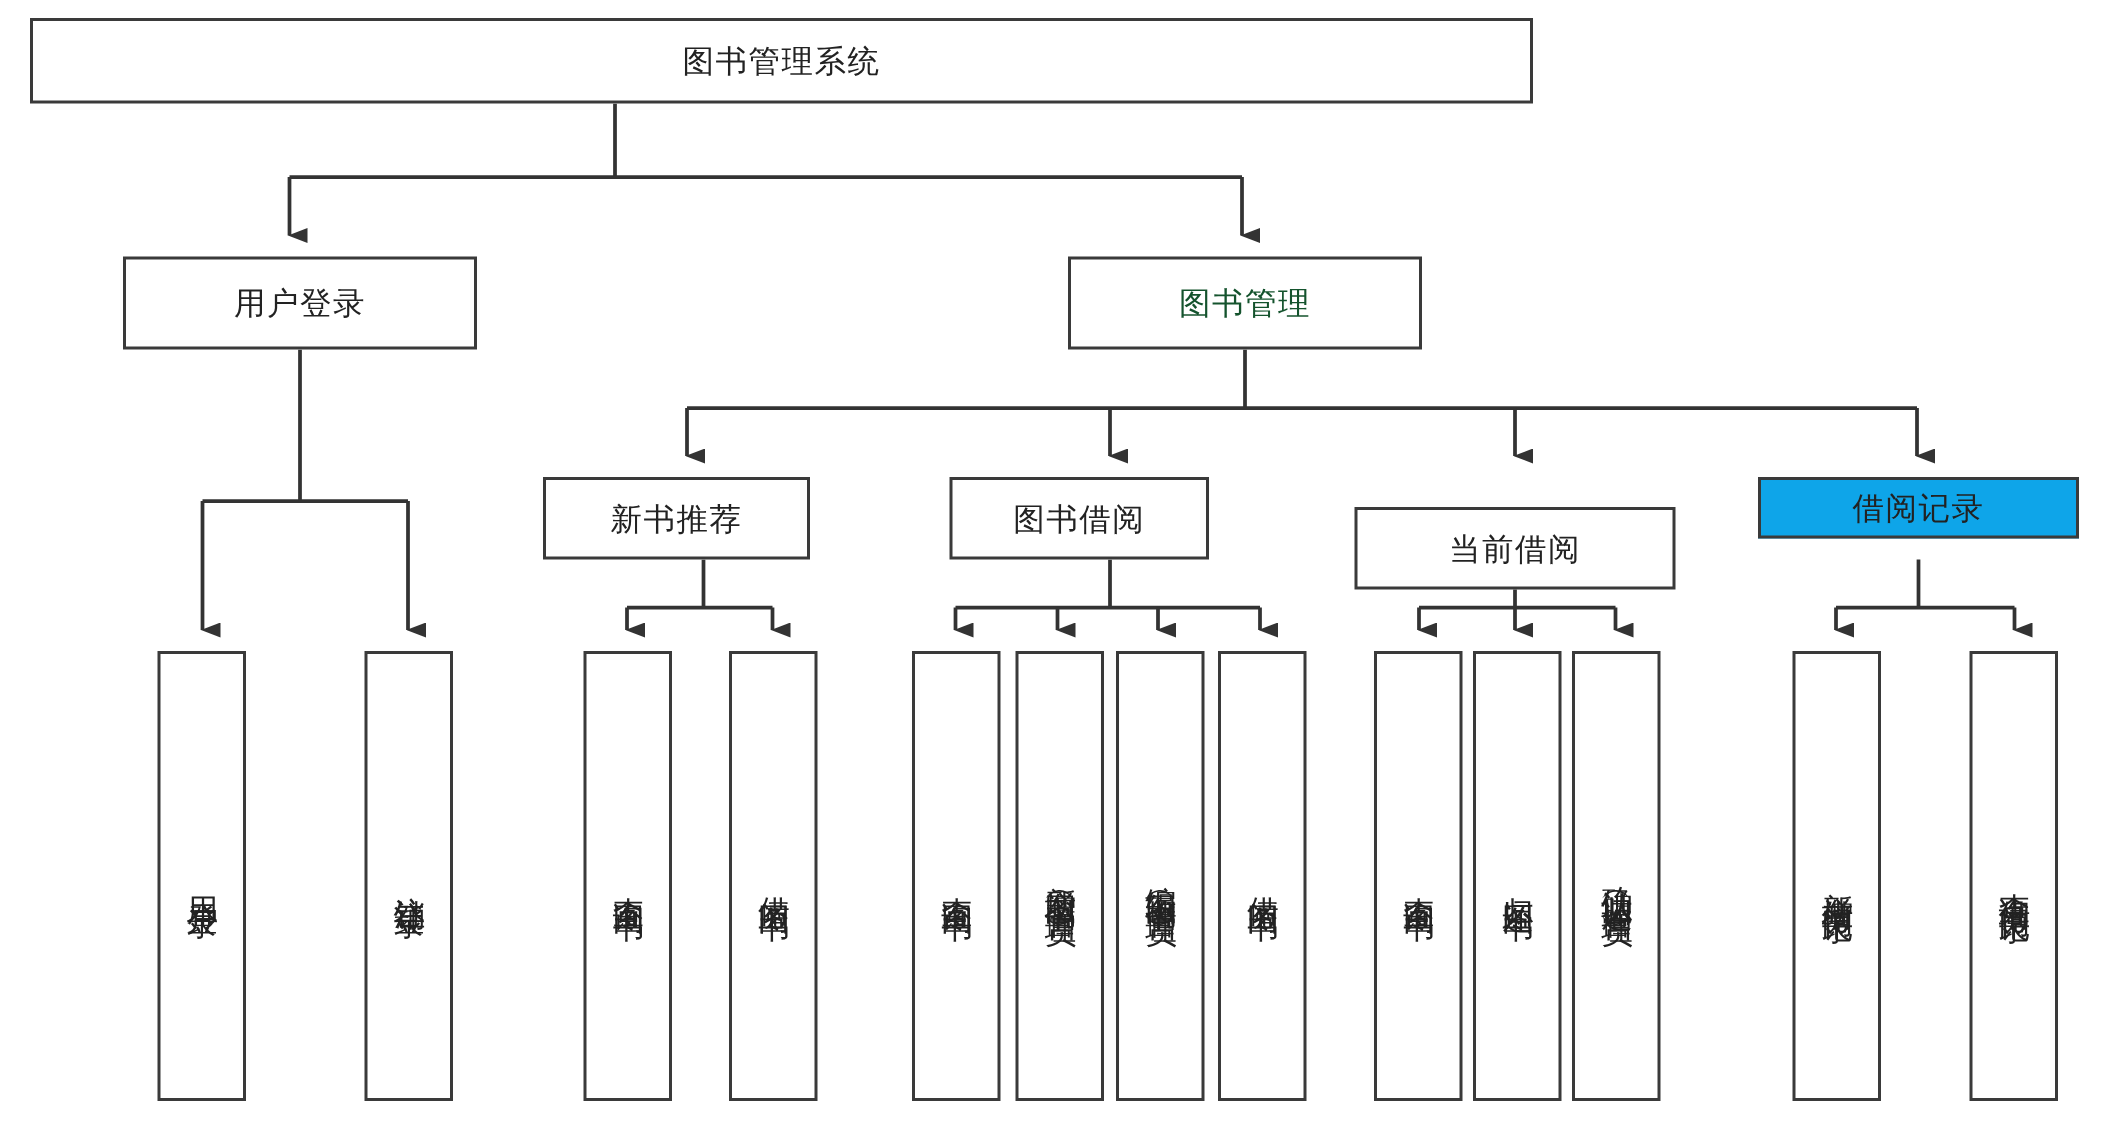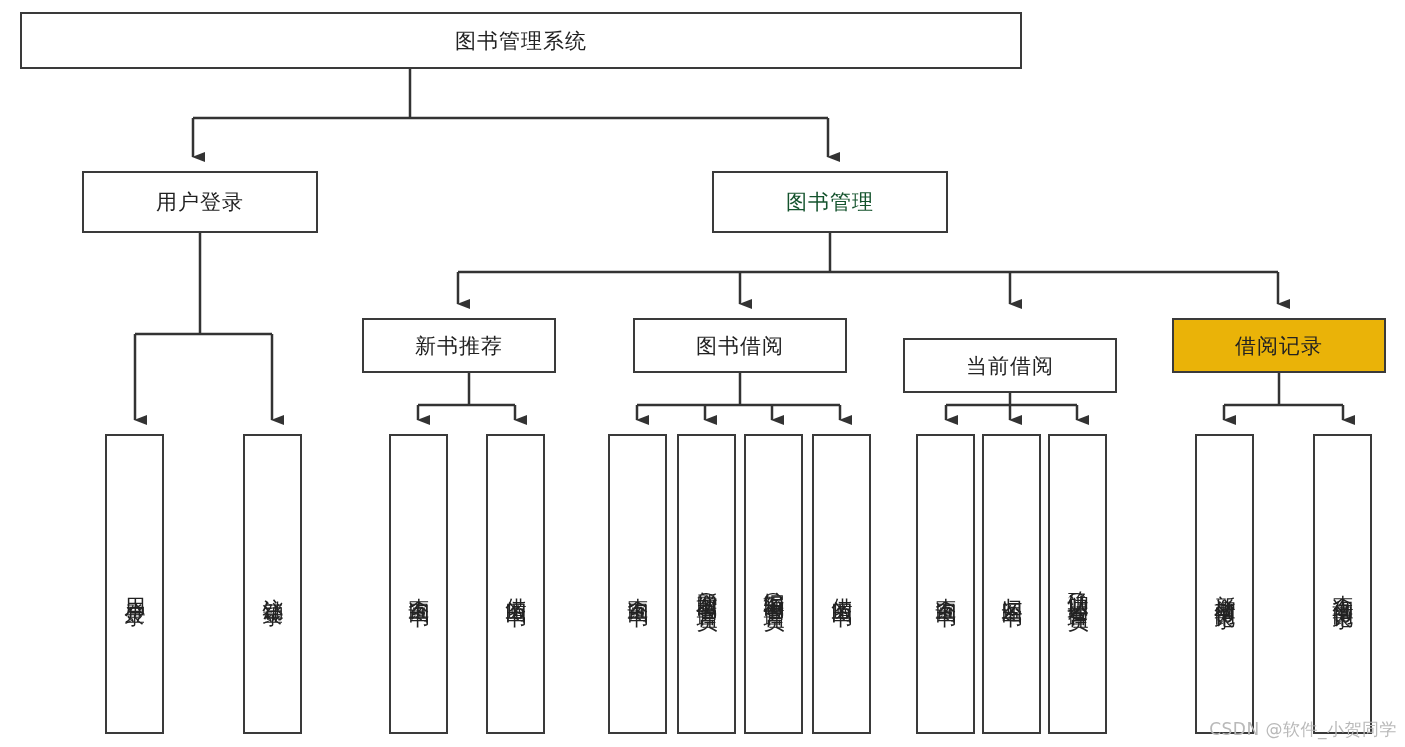--- a/index.html
+++ b/index.html
@@ -117,30 +117,30 @@
   <div id="nodes-layer">
       <div class="node horiz" style="left: 20px; top: 12px; width: 1002px; height: 57px; border-color: rgb(58, 58, 58); background: rgb(255, 255, 255); color: rgb(34, 34, 34);">
         <span class="label">图书管理系统</span>
       </div>
       <div class="node horiz" style="left: 82px; top: 171px; width: 236px; height: 62px; border-color: rgb(58, 58, 58); background: rgb(255, 255, 255); color: rgb(34, 34, 34);">
         <span class="label">用户登录</span>
       </div>
       <div class="node horiz" style="left: 712px; top: 171px; width: 236px; height: 62px; border-color: rgb(58, 58, 58); background: rgb(255, 255, 255); color: #14532d;">
         <span class="label">图书管理</span>
       </div>
-      <div class="node horiz" style="left: 362px; top: 318px; width: 194px; height: 55px; border-color: rgb(58, 58, 58); background: rgb(255, 255, 255); color: rgb(34, 34, 34);">
+      <div class="node horiz" style="left: 362px; top: 318px; width: 178px; height: 55px; border-color: rgb(58, 58, 58); background: rgb(255, 255, 255); color: rgb(34, 34, 34);">
         <span class="label">新书推荐</span>
       </div>
-      <div class="node horiz" style="left: 633px; top: 318px; width: 214px; height: 55px; border-color: rgb(58, 58, 58); background: rgb(255, 255, 255); color: rgb(34, 34, 34);">
+      <div class="node horiz" style="left: 633px; top: 318px; width: 173px; height: 55px; border-color: rgb(58, 58, 58); background: rgb(255, 255, 255); color: rgb(34, 34, 34);">
         <span class="label">图书借阅</span>
       </div>
       <div class="node horiz" style="left: 903px; top: 318px; width: 214px; height: 55px; border-color: rgb(58, 58, 58); background: rgb(255, 255, 255); color: rgb(34, 34, 34); margin-top: 20px;">
         <span class="label">当前借阅</span>
       </div>
-      <div class="node horiz" style="left: 1172px; top: 318px; width: 214px; height: 55px; border-color: rgb(58, 58, 58); background: #eab308; color: rgb(34, 34, 34);">
+      <div class="node horiz" style="left: 1172px; top: 318px; width: 214px; height: 41px; border-color: rgb(58, 58, 58); background: #0ea5e9; color: rgb(34, 34, 34);">
         <span class="label">借阅记录</span>
       </div>
       <div class="node vert" style="left: 105px; top: 434px; width: 59px; height: 300px; border-color: rgb(58, 58, 58); background: rgb(255, 255, 255); color: rgb(34, 34, 34);">
         <span class="label">用户登录</span>
       </div>
       <div class="node vert" style="left: 243px; top: 434px; width: 59px; height: 300px; border-color: rgb(58, 58, 58); background: rgb(255, 255, 255); color: rgb(34, 34, 34);">
         <span class="label">注销登录</span>
       </div>
       <div class="node vert" style="left: 389px; top: 434px; width: 59px; height: 300px; border-color: rgb(58, 58, 58); background: rgb(255, 255, 255); color: rgb(34, 34, 34);">
         <span class="label">查询图书</span>
@@ -170,14 +170,13 @@
         <span class="label">确认归还（管理员）</span>
       </div>
       <div class="node vert" style="left: 1195px; top: 434px; width: 59px; height: 300px; border-color: rgb(58, 58, 58); background: rgb(255, 255, 255); color: rgb(34, 34, 34);">
         <span class="label">新增借阅记录</span>
       </div>
       <div class="node vert" style="left: 1313px; top: 434px; width: 59px; height: 300px; border-color: rgb(58, 58, 58); background: rgb(255, 255, 255); color: rgb(34, 34, 34);">
         <span class="label">查询借阅记录</span>
       </div>
     </div>
 
-  <div class="watermark">CSDN @软件_小贺同学</div>
 </div>
 
 </body></html>

